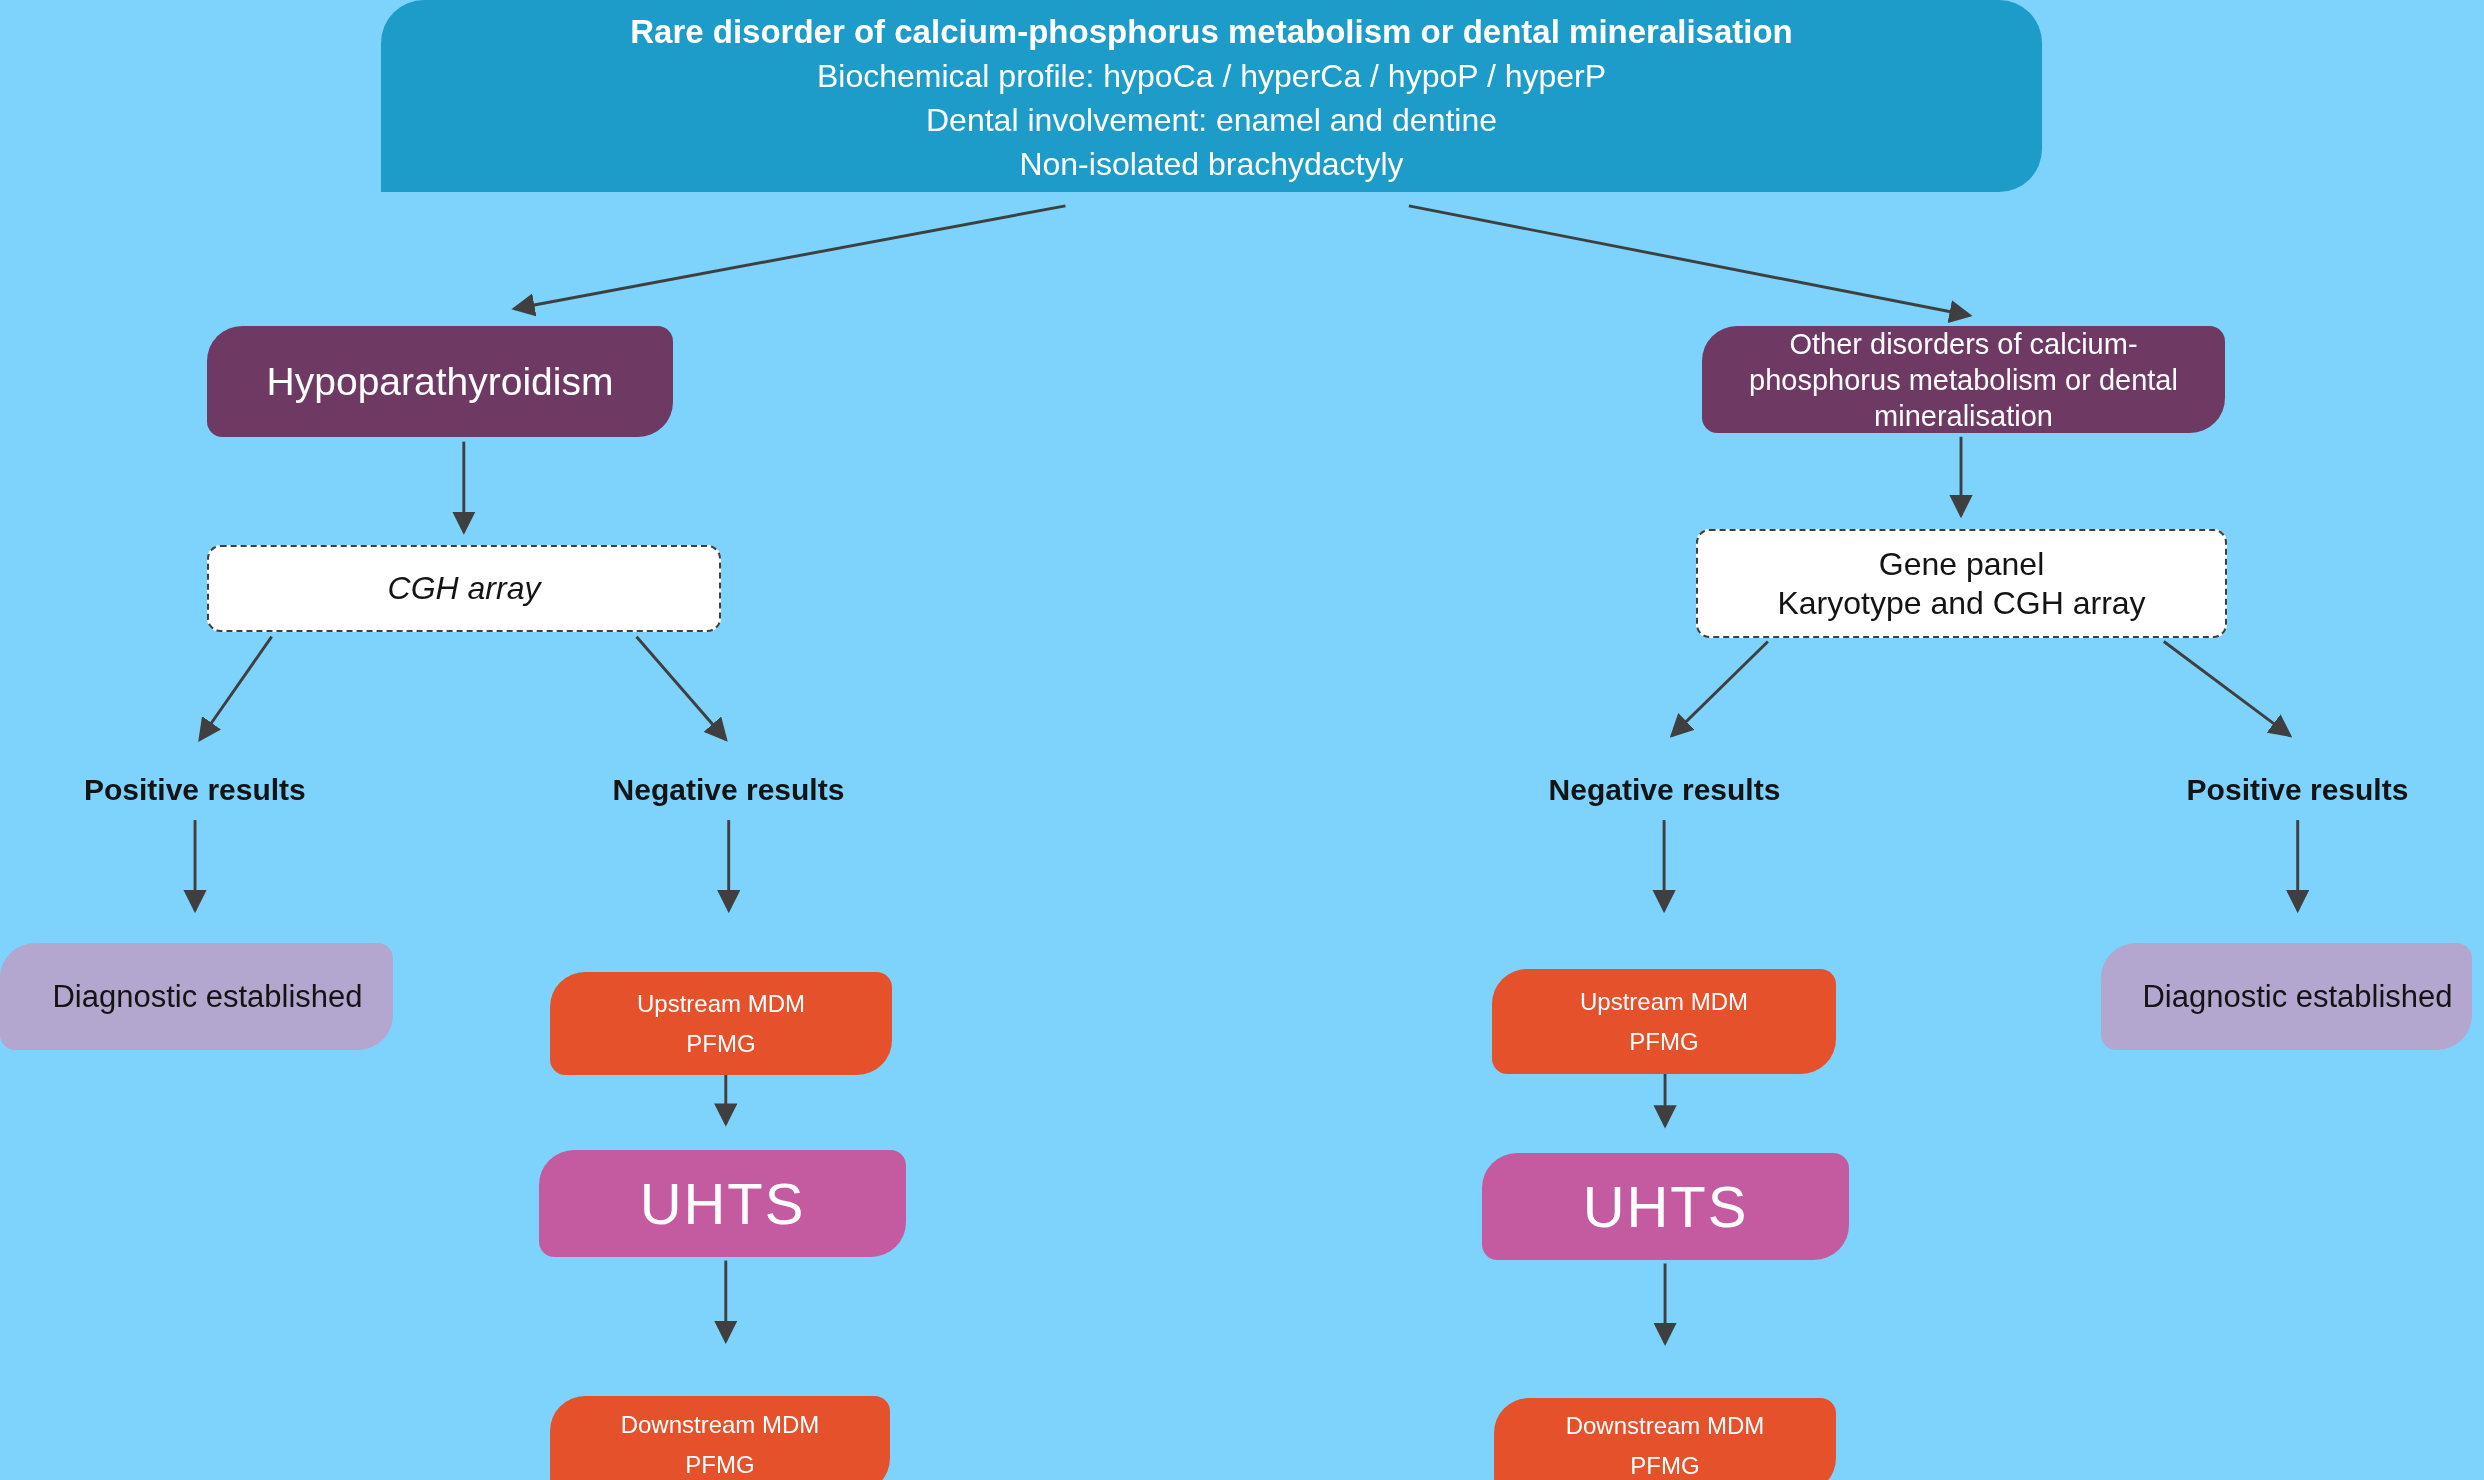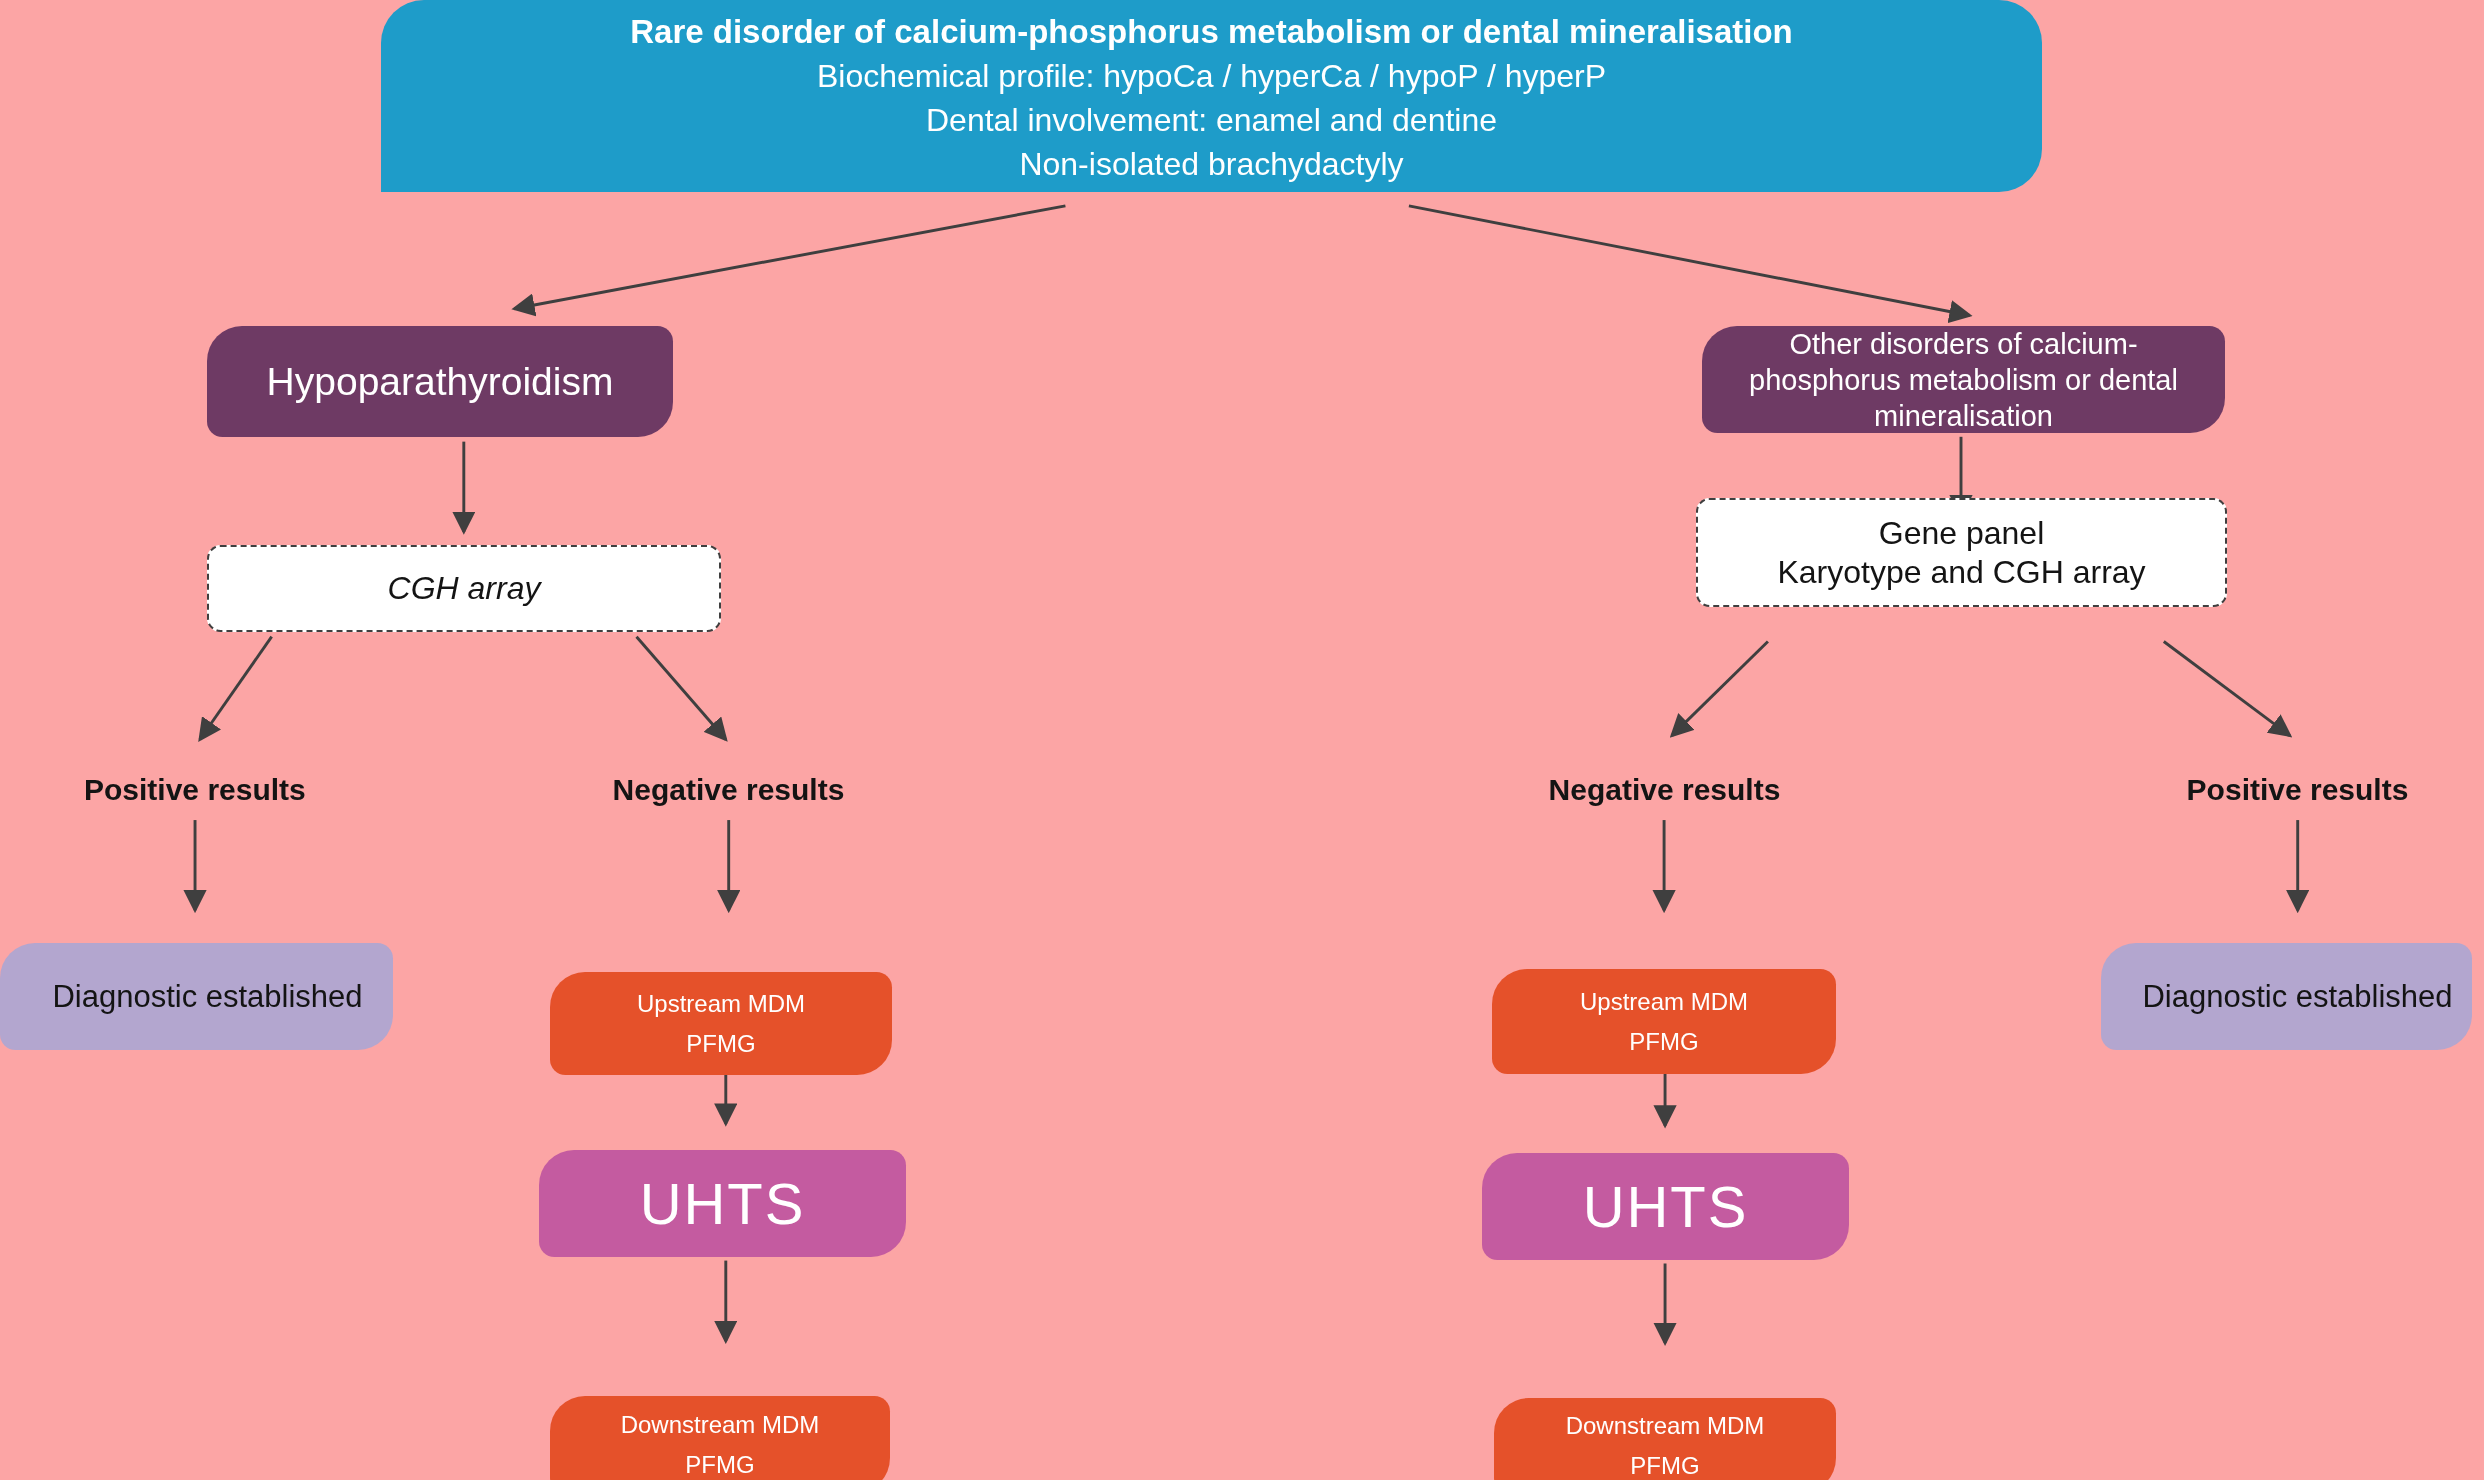--- a/index.html
+++ b/index.html
@@ -1,18 +1,18 @@
 <!DOCTYPE html>
 <html style="--teal: #1E9CC9; --plum: #6E3A64; --lavender: #B3A6CF; --orange: #E5512A; --pink: #C45BA0; --arrow: #3F3F3F; --dash: #3F3F3F; --ink: #141414;"><head>
 <meta charset="utf-8">
 <style>
   html,body{margin:0;padding:0;background:#ffffff;}
   body{width:2484px;height:1481px;position:relative;overflow:hidden;
        font-family:"Liberation Sans","DejaVu Sans",sans-serif;}
-  .canvas{position:absolute;inset:0;width:2484px;height:1481px;background:#fca5a5;}
+  .canvas{position:absolute;inset:0;width:2484px;height:1481px;background:#7dd3fc;}
   .node{position:absolute;display:flex;flex-direction:column;align-items:center;
         justify-content:center;text-align:center;box-sizing:border-box;}
   .rounded{border-radius:35px 15.5px 35px 15.5px;}
   .root-box{background:var(--teal,#1E9CC9);color:#fff;border-radius:43px 43px 43px 0;
             line-height:44px;padding-top:3.9px;}
   .root-title{font-weight:bold;font-size:33px;}
   .root-line{font-weight:normal;font-size:32px;}
   .condition-box{background:var(--plum,#6E3A64);color:#fff;align-items:center;}
   .condition-box.single{font-size:39px;}
   .condition-box .cline{font-size:29px;line-height:36px;}
@@ -90,21 +90,21 @@
     <div>Downstream MDM</div>
     <div>PFMG</div>
   </div>
 
   <div class="node condition-box rounded" style="left:1702px;top:326px;width:523px;height:107px;">
     <div class="cline">Other disorders of calcium-</div>
     <div class="cline">phosphorus metabolism or dental</div>
     <div class="cline">mineralisation</div>
   </div>
 
-  <div class="node test-box" style="left:1696px;top:498px;width:531px;height:109px;">
+  <div class="node test-box" style="left:1696px;top:529px;width:531px;height:109px;">
     <div>Gene panel</div>
     <div>Karyotype and CGH array</div>
   </div>
 
   <div class="result-label" style="left:1490px;top:773px;width:349px;">Negative results</div>
   <div class="result-label" style="left:2123px;top:773px;width:349px;">Positive results</div>
 
   <div class="node mdm-box rounded" style="left:1492px;top:941px;width:344px;height:105px;">
     <div>Upstream MDM</div>
     <div>PFMG</div>

